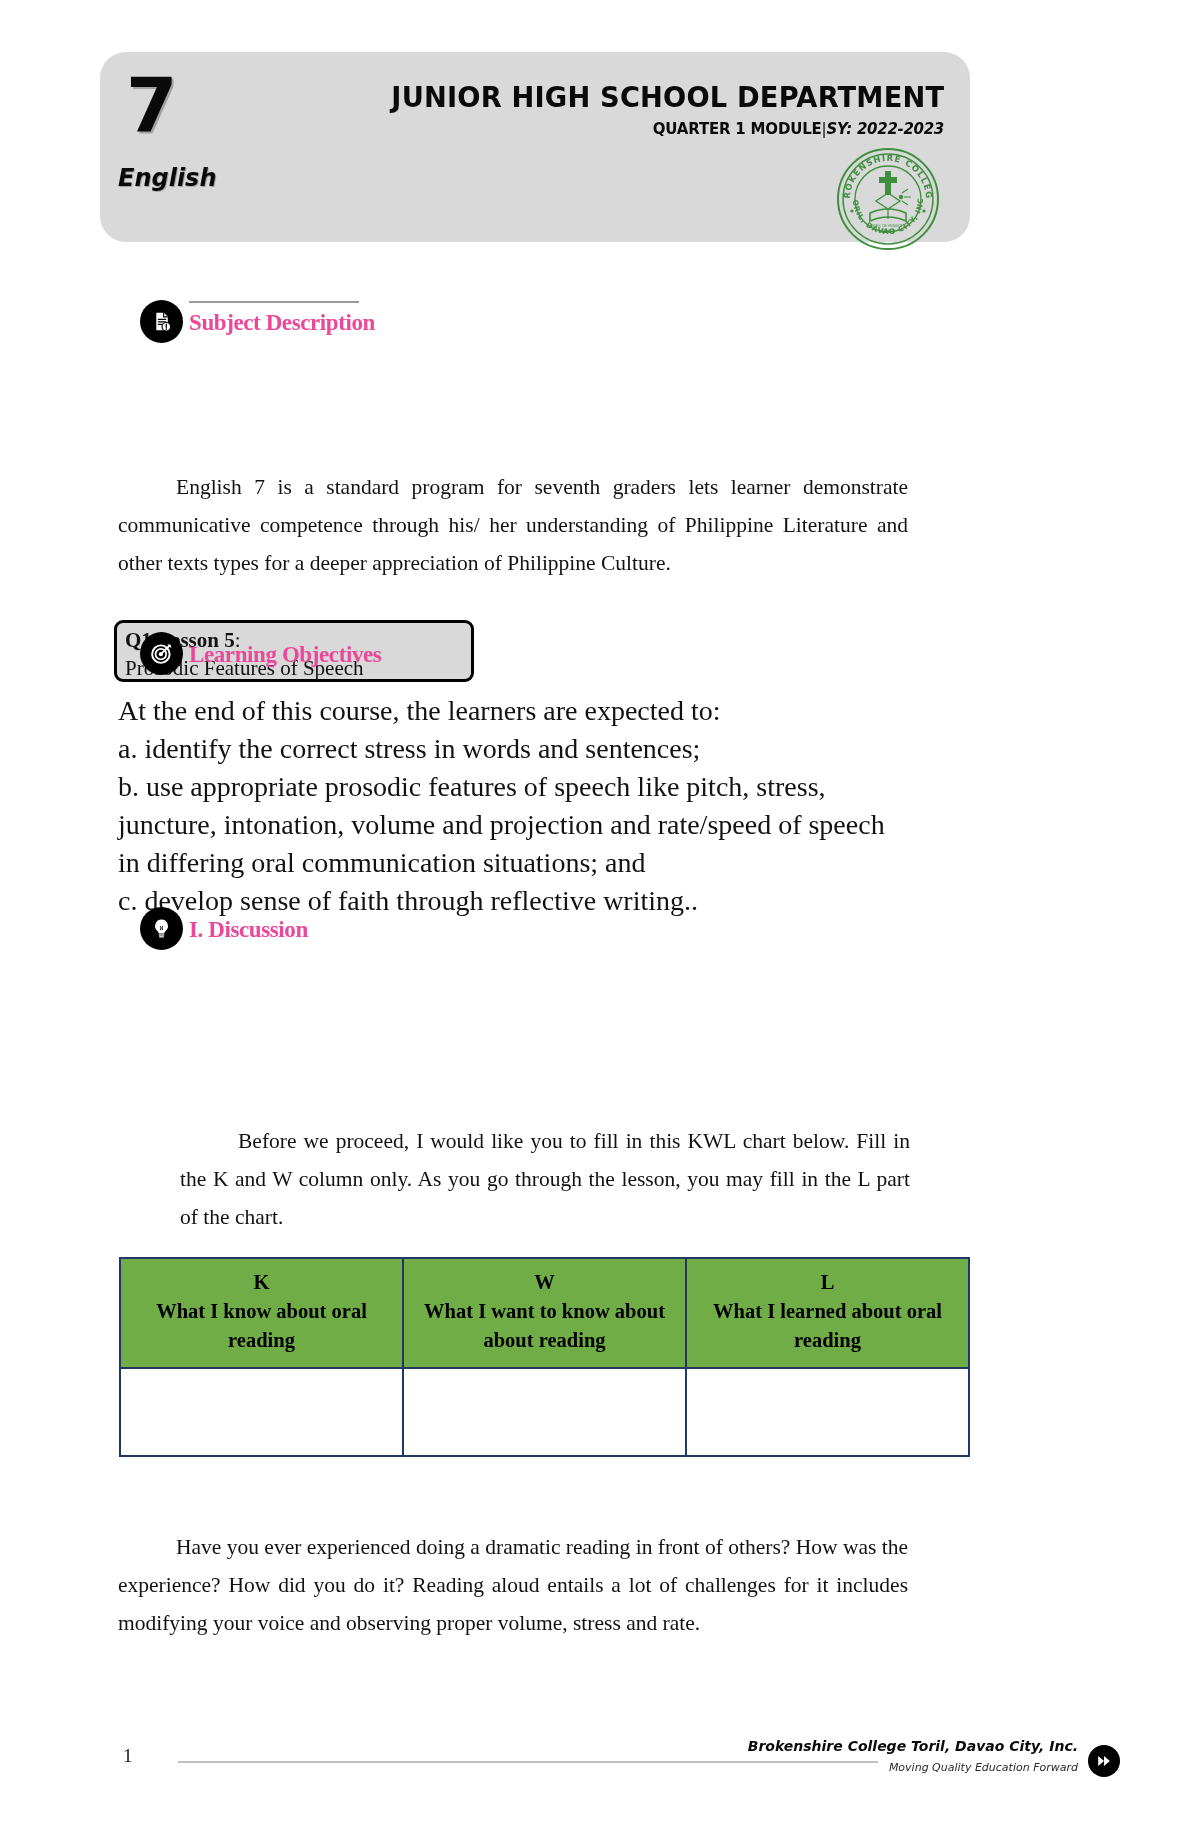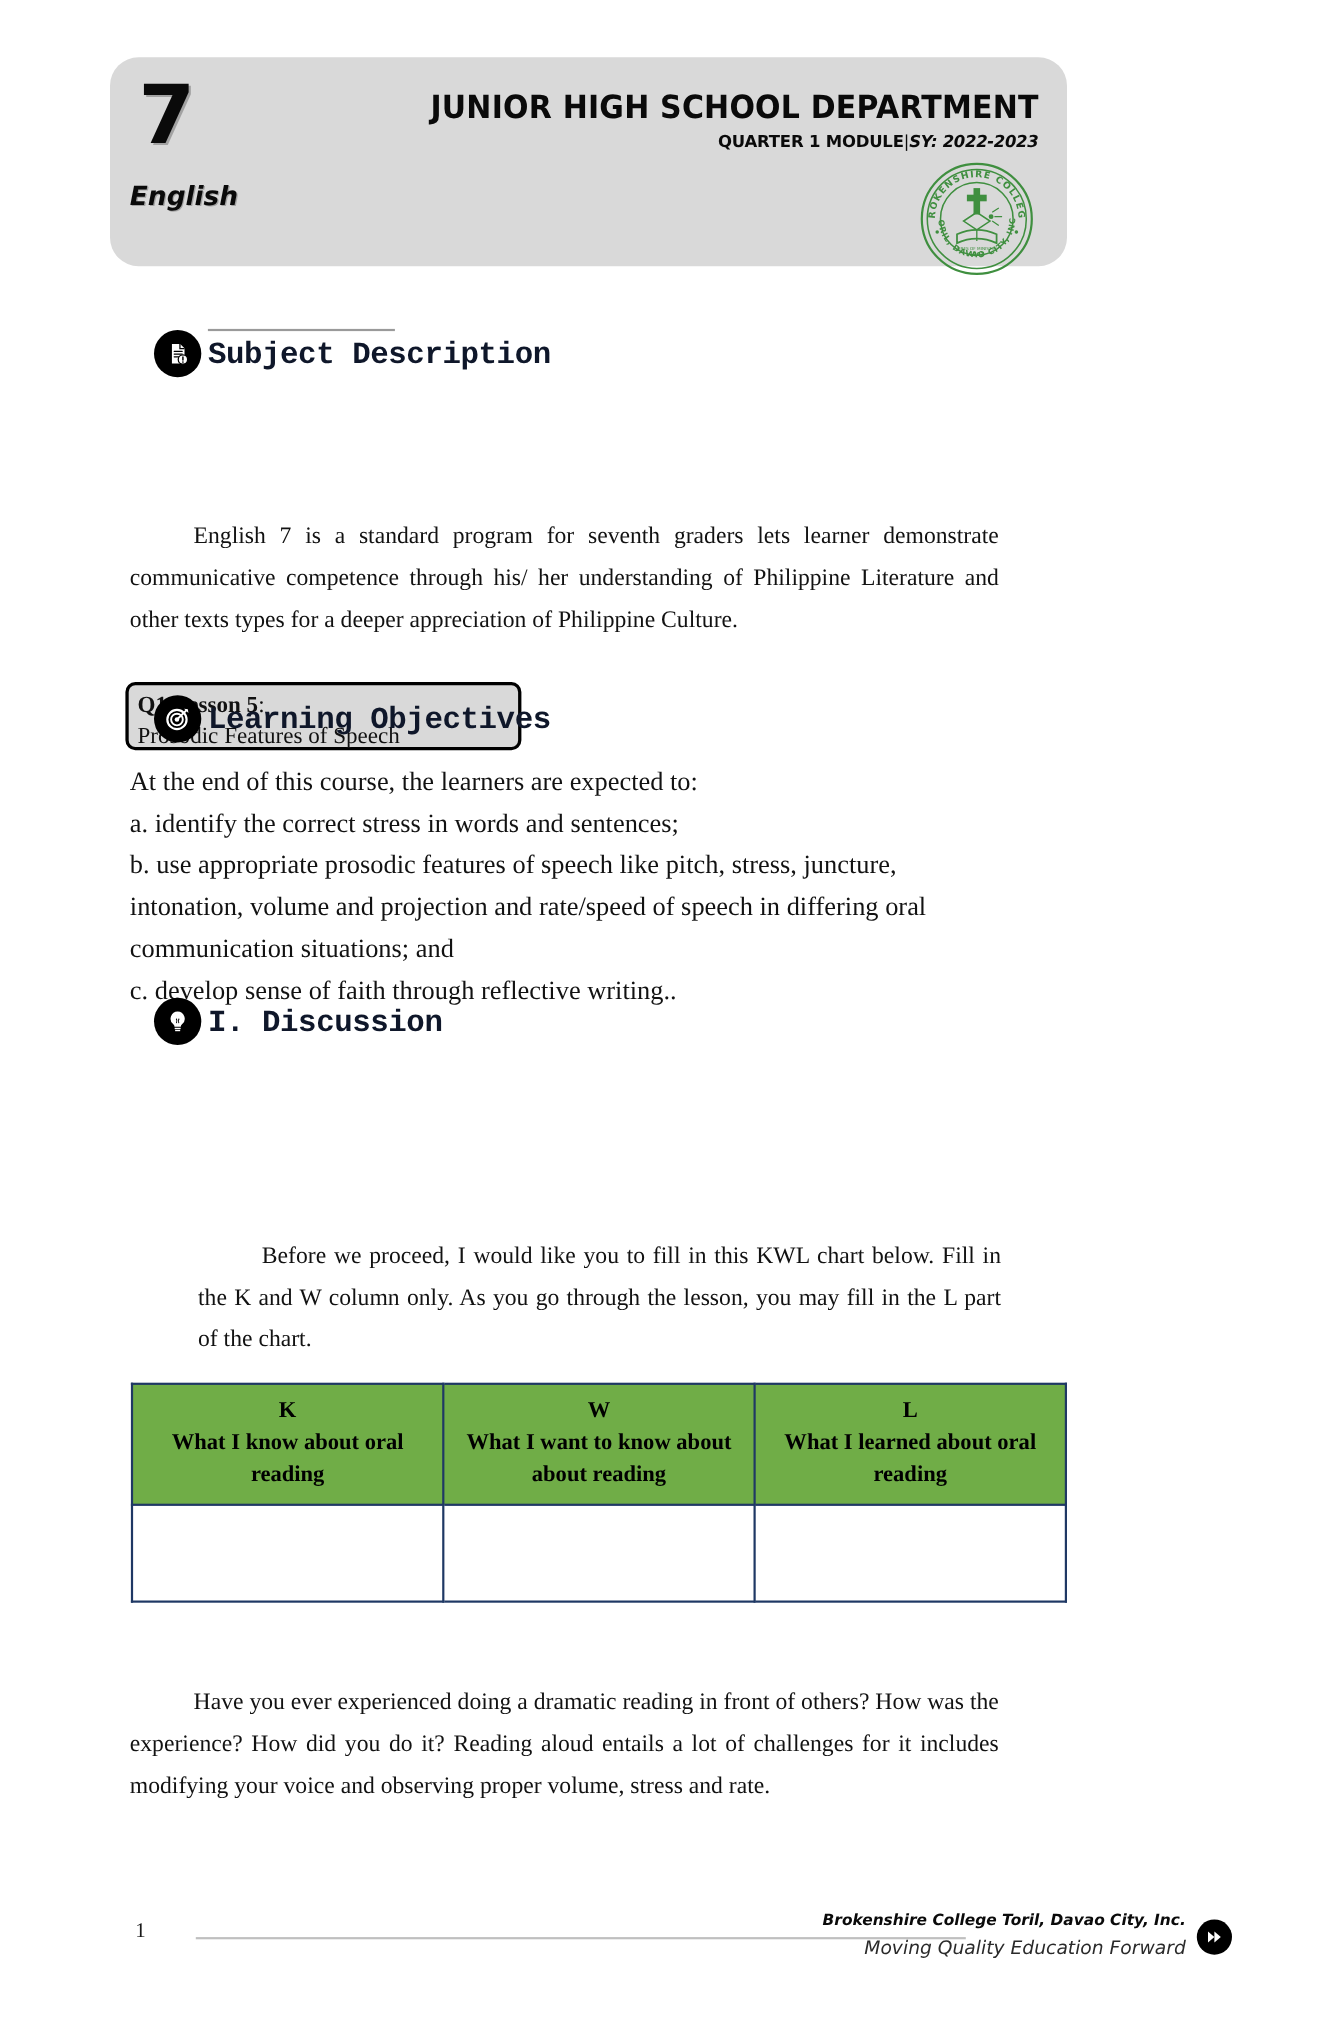--- a/index.html
+++ b/index.html
@@ -107,25 +107,25 @@
     align-items: center;
     justify-content: center;
     flex: none;
   }
   .sec-text-wrap {
     margin-left: 6px;
     position: relative;
     padding-top: 3px;
   }
   .sec-title {
-    font-family: Liberation Mono, monospace;
-    font-weight: 700;
-    font-size: 28px;
+    font-family: Liberation Serif, serif;
+    font-weight: 700;
+    font-size: 23px;
     letter-spacing: -0.4px;
-    color: #0f172a;
+    color: #ec4899;
     display: block;
     white-space: nowrap;
   }
   .rule-top {
     position: absolute;
     left: 0;
     top: -6px;
     height: 2px;
     background: #9a9a9a;
   }
@@ -142,21 +142,21 @@
     font-size: 21.5px;
     line-height: 38px;
     color: #121212;
     text-align: justify;
   }
   .para .indent { display: inline-block; width: 58px; }
 
   .objectives {
     position: absolute;
     font-family: "Liberation Serif", serif;
-    font-size: 24px;
+    font-size: 28px;
     line-height: 38px;
     color: #121212;
   }
   .objectives div { white-space: pre-wrap; }
 
   
   .lesson-box {
     position: absolute;
     left: 114px;
     top: 620px;
@@ -241,21 +241,21 @@
     color: #0a0a0a;
     white-space: nowrap;
     text-align: right;
   }
   .footer-tag {
     position: absolute;
     right: 122px;
     top: 1761px;
     font-family: "DejaVu Sans", sans-serif;
     font-style: italic;
-    font-size: 17px;
+    font-size: 11px;
     color: #2a2a2a;
     white-space: nowrap;
     text-align: center;
   }
   .footer-mark {
     position: absolute;
     right: 80px;
     top: 1745px;
     width: 32px;
     height: 32px;

